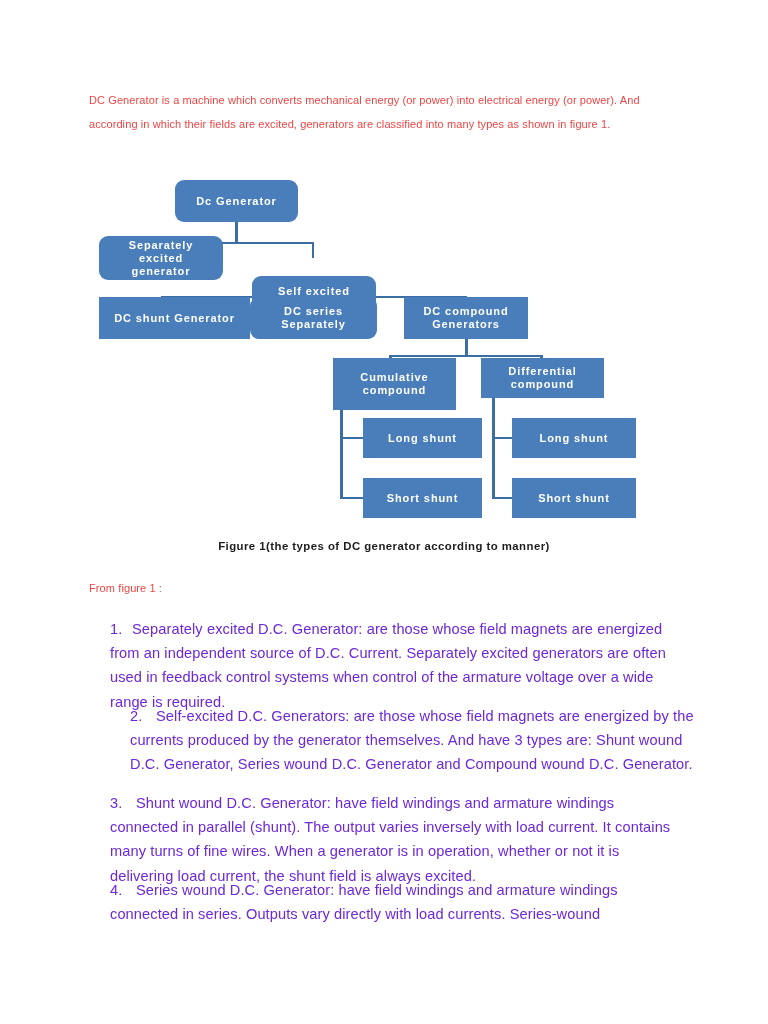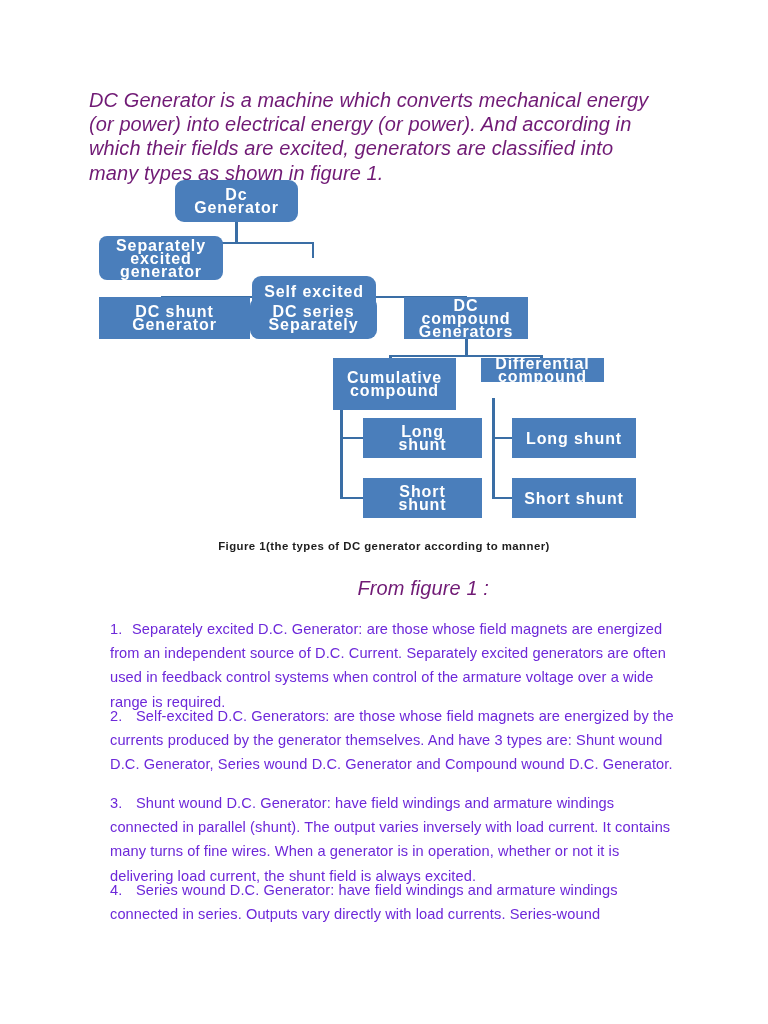--- a/index.html
+++ b/index.html
@@ -17,55 +17,54 @@
   }
   .page {
     position: absolute;
     left: 0; top: 0;
     width: 768px; height: 1024px;
   }
 
   
   .para {
     position: absolute;
-    font-size: 20px;
+    font-size: 11px;
     line-height: 24.2px;
-    color: #701a75;
+    color: #ef4444;
     letter-spacing: 0.1px;
-    font-style: italic;
   }
   #intro-paragraph { left: 89px; top: 88px; width: 566px; }
-  #from-figure-line { left: 89px; top: 576px; width: 400px; text-align: right; }
+  #from-figure-line { left: 89px; top: 576px; width: 400px; }
   .list-item {
     position: absolute;
     left: 110px;
     width: 566px;
     font-size: 14.6px;
     line-height: 24.2px;
     color: #6d28d9;
     letter-spacing: 0.1px;
   }
   #list-item-1 { top: 617px; text-indent: 0; }
-  #list-item-2 { top: 704px; }
+  #list-item-2 { top: 704px; margin-left: 20px; }
   #list-item-3 { top: 791px; }
   #list-item-4 { top: 878px; }
   .num { display: inline-block; min-width: 22px; }
   .num-wide { display: inline-block; min-width: 26px; }
 
   
   #figure-diagram {
     position: absolute;
     left: 0; top: 168px;
     width: 768px; height: 400px;
   }
   .node {
     position: absolute;
     background: #4a7ebb;
     color: #ffffff;
-    font-size: 16px;
+    font-size: 11px;
     font-weight: bold;
     letter-spacing: 0.9px;
     line-height: 13px;
     display: flex;
     align-items: center;
     justify-content: center;
     text-align: center;
     box-sizing: border-box;
     padding: 2px 12px;
     z-index: 2;
@@ -102,21 +101,21 @@
 
     <div class="node rounded" style="left:175px; top:12px; width:123px; height:42px;">
       <span class="nlabel">Dc Generator</span>
     </div>
 
     <div class="conn" style="left:235px; top:54px; width:3px; height:22px;"></div>
     <div class="conn" style="left:161px; top:74px; width:153px; height:2px;"></div>
     <div class="conn" style="left:161px; top:74px; width:2px; height:16px;"></div>
     <div class="conn" style="left:312px; top:74px; width:2px; height:16px;"></div>
 
-    <div class="node rounded" style="left:99px; top:68px; width:124px; height:44px;border-radius:8px;">
+    <div class="node rounded" style="left:99px; top:68px; width:124px; height:44px;">
       <span class="nlabel">Separately excited generator</span>
     </div>
     <div class="node rounded" style="left:252px; top:68px; width:124px; height:44px;margin-top:40px;">
       <span class="nlabel">Self excited generator</span>
     </div>
 
     <div class="conn" style="left:313px; top:112px; width:3px; height:18px;"></div>
     <div class="conn" style="left:161px; top:128px; width:306px; height:2px;"></div>
     <div class="conn" style="left:161px; top:128px; width:2px; height:14px;"></div>
     <div class="conn" style="left:313px; top:128px; width:3px; height:14px;"></div>
@@ -133,21 +132,21 @@
     </div>
 
     <div class="conn" style="left:465px; top:171px; width:3px; height:18px;"></div>
     <div class="conn" style="left:389px; top:187px; width:153px; height:2px;"></div>
     <div class="conn" style="left:389px; top:187px; width:3px; height:15px;"></div>
     <div class="conn" style="left:540px; top:187px; width:3px; height:15px;"></div>
 
     <div class="node" style="left:333px; top:190px; width:123px; height:52px;">
       <span class="nlabel">Cumulative compound</span>
     </div>
-    <div class="node" style="left:481px; top:190px; width:123px; height:24px;">
+    <div class="node" style="left:481px; top:190px; width:123px; height:40px;">
       <span class="nlabel">Differential compound</span>
     </div>
 
     <div class="conn" style="left:340px; top:230px; width:3px; height:101px;"></div>
     <div class="conn" style="left:340px; top:269px; width:25px; height:2px;"></div>
     <div class="conn" style="left:340px; top:329px; width:25px; height:2px;"></div>
 
     <div class="node" style="left:363px; top:250px; width:119px; height:40px;">
       <span class="nlabel">Long shunt</span>
     </div>

